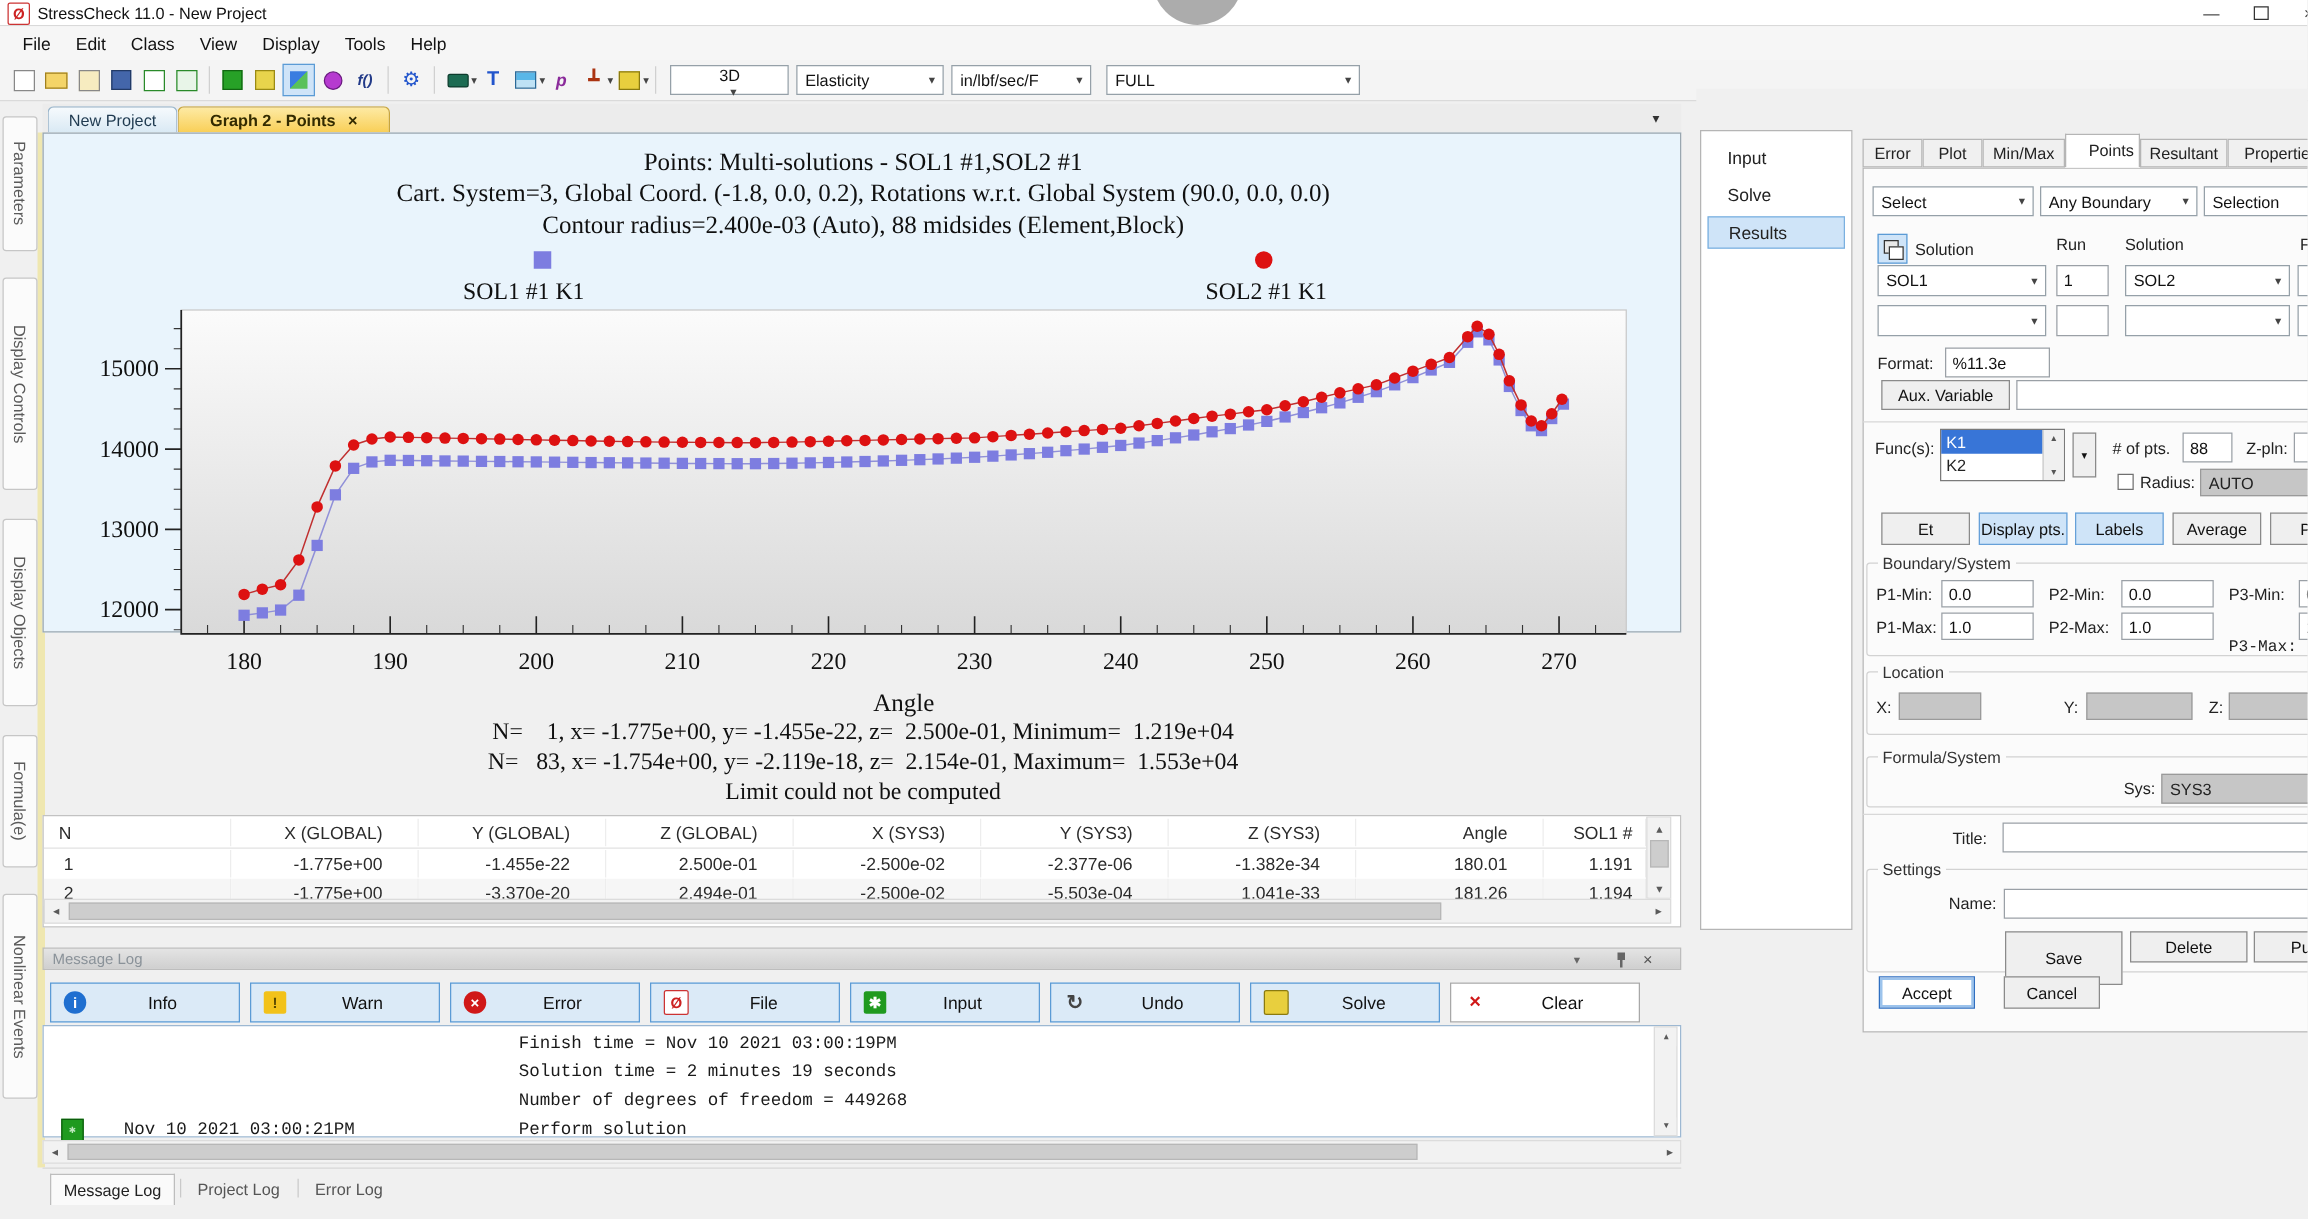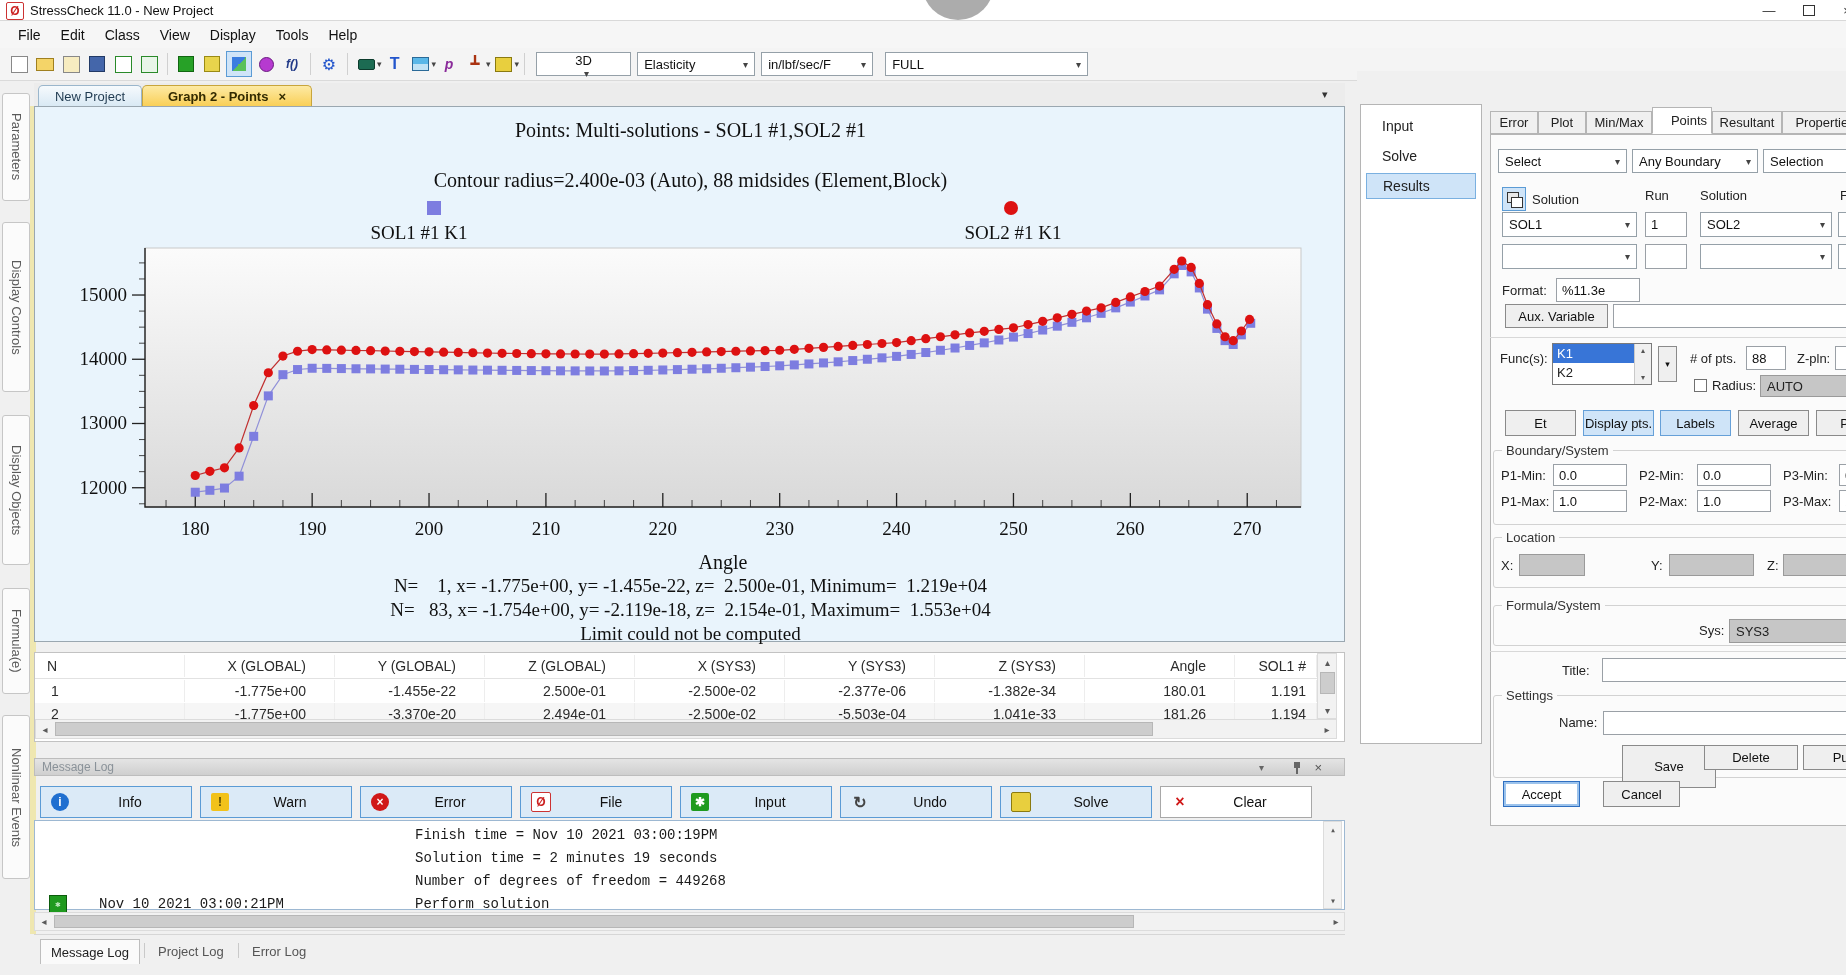--- a/index.html
+++ b/index.html
@@ -22,21 +22,21 @@
   
   #tabstrip{left:34px;top:83px;width:1311px;height:23px;background:#ececec;border-bottom:1px solid #cfcfcf;}
   .doctab{position:absolute;top:2px;height:21px;display:flex;align-items:center;justify-content:center;
           border:1px solid #9ab6cc;border-bottom:none;border-radius:5px 5px 0 0;font-size:13px;box-sizing:border-box;}
   .doctab.inactive{background:linear-gradient(#f6fafd,#d9e9f4);color:#1f3a50;}
   .doctab.active{background:linear-gradient(#fdeaa4,#f9cf57);border-color:#c8a53c;color:#332b00;font-weight:bold;}
   
   .vtab{left:2px;width:28px;background:#fbfbfb;border:1px solid #c6c6c6;border-radius:3px;color:#5a5a5a;
         writing-mode:vertical-rl;display:flex;align-items:center;justify-content:center;font-size:13px;box-sizing:border-box;}
   
-  #graph{left:34px;top:106px;width:1311px;height:536px;background:#e9f4fc;border:1px solid #9aa7b0;box-sizing:border-box;}
+  #graph{left:34px;top:106px;width:1311px;height:400px;background:#e9f4fc;border:1px solid #9aa7b0;box-sizing:border-box;}
   .gtitle{position:absolute;left:0;width:1311px;text-align:center;font-family:"Liberation Serif",serif;font-size:20px;color:#101010;}
   .gstat{position:absolute;left:0;width:1311px;text-align:center;font-family:"Liberation Serif",serif;font-size:19px;color:#101010;white-space:pre;}
   svg text{font-family:"Liberation Serif",serif;fill:#101010;}
   
   #dtable{left:34px;top:652px;width:1311px;height:90px;background:#fff;border:1px solid #c2c2c2;box-sizing:border-box;overflow:hidden;font-size:14px;color:#2b2b2b;}
   .tcell{position:absolute;height:22px;line-height:22px;box-sizing:border-box;border-right:1px solid #ededed;}
   .num{text-align:right;padding-right:28px;}
   .scroll{background:#f2f2f2;border:1px solid #dcdcdc;box-sizing:border-box;}
   .sbtn{position:absolute;display:flex;align-items:center;justify-content:center;color:#5a5a5a;font-size:10px;background:#f2f2f2;}
   .thumb{position:absolute;background:#cdcdcd;border:1px solid #b7b7b7;box-sizing:border-box;}
@@ -200,20 +200,21 @@
 <div class="abs" style="left:30px;top:106px;width:6px;height:828px;background:#efe7b0;"></div>
 
 <div class="abs vtab" style="top:93px;height:108px;">Parameters</div>
 <div class="abs vtab" style="top:222px;height:170px;">Display Controls</div>
 <div class="abs vtab" style="top:415px;height:150px;">Display Objects</div>
 <div class="abs vtab" style="top:588px;height:106px;">Formula(e)</div>
 <div class="abs vtab" style="top:715px;height:164px;">Nonlinear Events</div>
 
 <div class="abs" id="graph">
   <div class="gtitle" style="top:12px;">Points: Multi-solutions - SOL1 #1,SOL2 #1</div>
+  <div class="gtitle" style="top:37px;">Cart. System=3, Global Coord. (-1.8, 0.0, 0.2), Rotations w.r.t. Global System (90.0, 0.0, 0.0)</div>
   <div class="gtitle" style="top:62px;">Contour radius=2.400e-03 (Auto), 88 midsides (Element,Block)</div>
   <svg id="chart-svg" width="1309" height="542" style="position:absolute;left:0;top:0;">
       <defs>
         <linearGradient id="plotbg" x1="0" y1="0" x2="0" y2="1">
           <stop offset="0" stop-color="#fbfbfb"></stop>
           <stop offset="1" stop-color="#d9d9d9"></stop>
         </linearGradient>
       </defs>
       <rect x="110" y="141" width="1156" height="259" fill="url(#plotbg)" stroke="#c9c9c9" stroke-width="1"></rect>
       <line x1="131.03943377148647" y1="400" x2="131.03943377148647" y2="393" stroke="#333" stroke-width="0.9"></line>
@@ -669,21 +670,21 @@
     <div class="slabel" style="left:7px;top:10px;">P1-Min:</div>
     <div class="field" style="left:59px;top:6px;width:74px;height:22px;">0.0</div>
     <div class="slabel" style="left:145px;top:10px;">P2-Min:</div>
     <div class="field" style="left:203px;top:6px;width:74px;height:22px;">0.0</div>
     <div class="slabel" style="left:289px;top:10px;">P3-Min:</div>
     <div class="field" style="left:345px;top:6px;width:74px;height:22px;">0.0</div>
     <div class="slabel" style="left:7px;top:36px;">P1-Max:</div>
     <div class="field" style="left:59px;top:32px;width:74px;height:22px;">1.0</div>
     <div class="slabel" style="left:145px;top:36px;">P2-Max:</div>
     <div class="field" style="left:203px;top:32px;width:74px;height:22px;">1.0</div>
-    <div class="slabel" style="left:289px;top:36px;">P3-Max:</div>
+    <div class="slabel" style="left:289px;top:52px;font-family:Liberation Mono, monospace;">P3-Max:</div>
     <div class="field" style="left:345px;top:32px;width:74px;height:22px;">1.0</div>
   </fieldset>
 
   <fieldset class="grp" style="left:136px;top:459px;width:420px;height:56px;">
     <legend>Location</legend>
     <div class="slabel" style="left:7px;top:13px;">X:</div>
     <div class="fieldg" style="left:25px;top:9px;width:66px;height:22px;"></div>
     <div class="slabel" style="left:157px;top:13px;">Y:</div>
     <div class="fieldg" style="left:175px;top:9px;width:85px;height:22px;"></div>
     <div class="slabel" style="left:273px;top:13px;">Z:</div>
@@ -696,19 +697,19 @@
     <div class="fieldg" style="left:235px;top:6px;width:180px;height:24px;">SYS3</div>
   </fieldset>
   <div class="sep" style="left:133px;top:580px;width:390px;"></div>
   <div class="slabel" style="left:205px;top:592px;">Title:</div>
   <div class="field" style="left:245px;top:587px;width:300px;height:24px;"></div>
 
   <fieldset class="grp" style="left:136px;top:617px;width:420px;height:88px;">
     <legend>Settings</legend>
     <div class="slabel" style="left:65px;top:12px;">Name:</div>
     <div class="field" style="left:109px;top:8px;width:300px;height:24px;"></div>
-    <div class="sbutton" style="left:110px;top:42px;width:94px;height:43px;margin-left:18px;">Save</div>
+    <div class="sbutton" style="left:110px;top:42px;width:94px;height:43px;">Save</div>
     <div class="sbutton" style="left:210px;top:42px;width:94px;height:25px;">Delete</div>
     <div class="sbutton" style="left:309px;top:42px;width:94px;height:25px;">Purge</div>
   </fieldset>
   <div class="sbutton focused" style="left:146px;top:710px;width:77px;height:26px;background:#fff;">Accept</div>
   <div class="sbutton" style="left:246px;top:710px;width:77px;height:26px;">Cancel</div>
 </div>
 
 </body></html>

